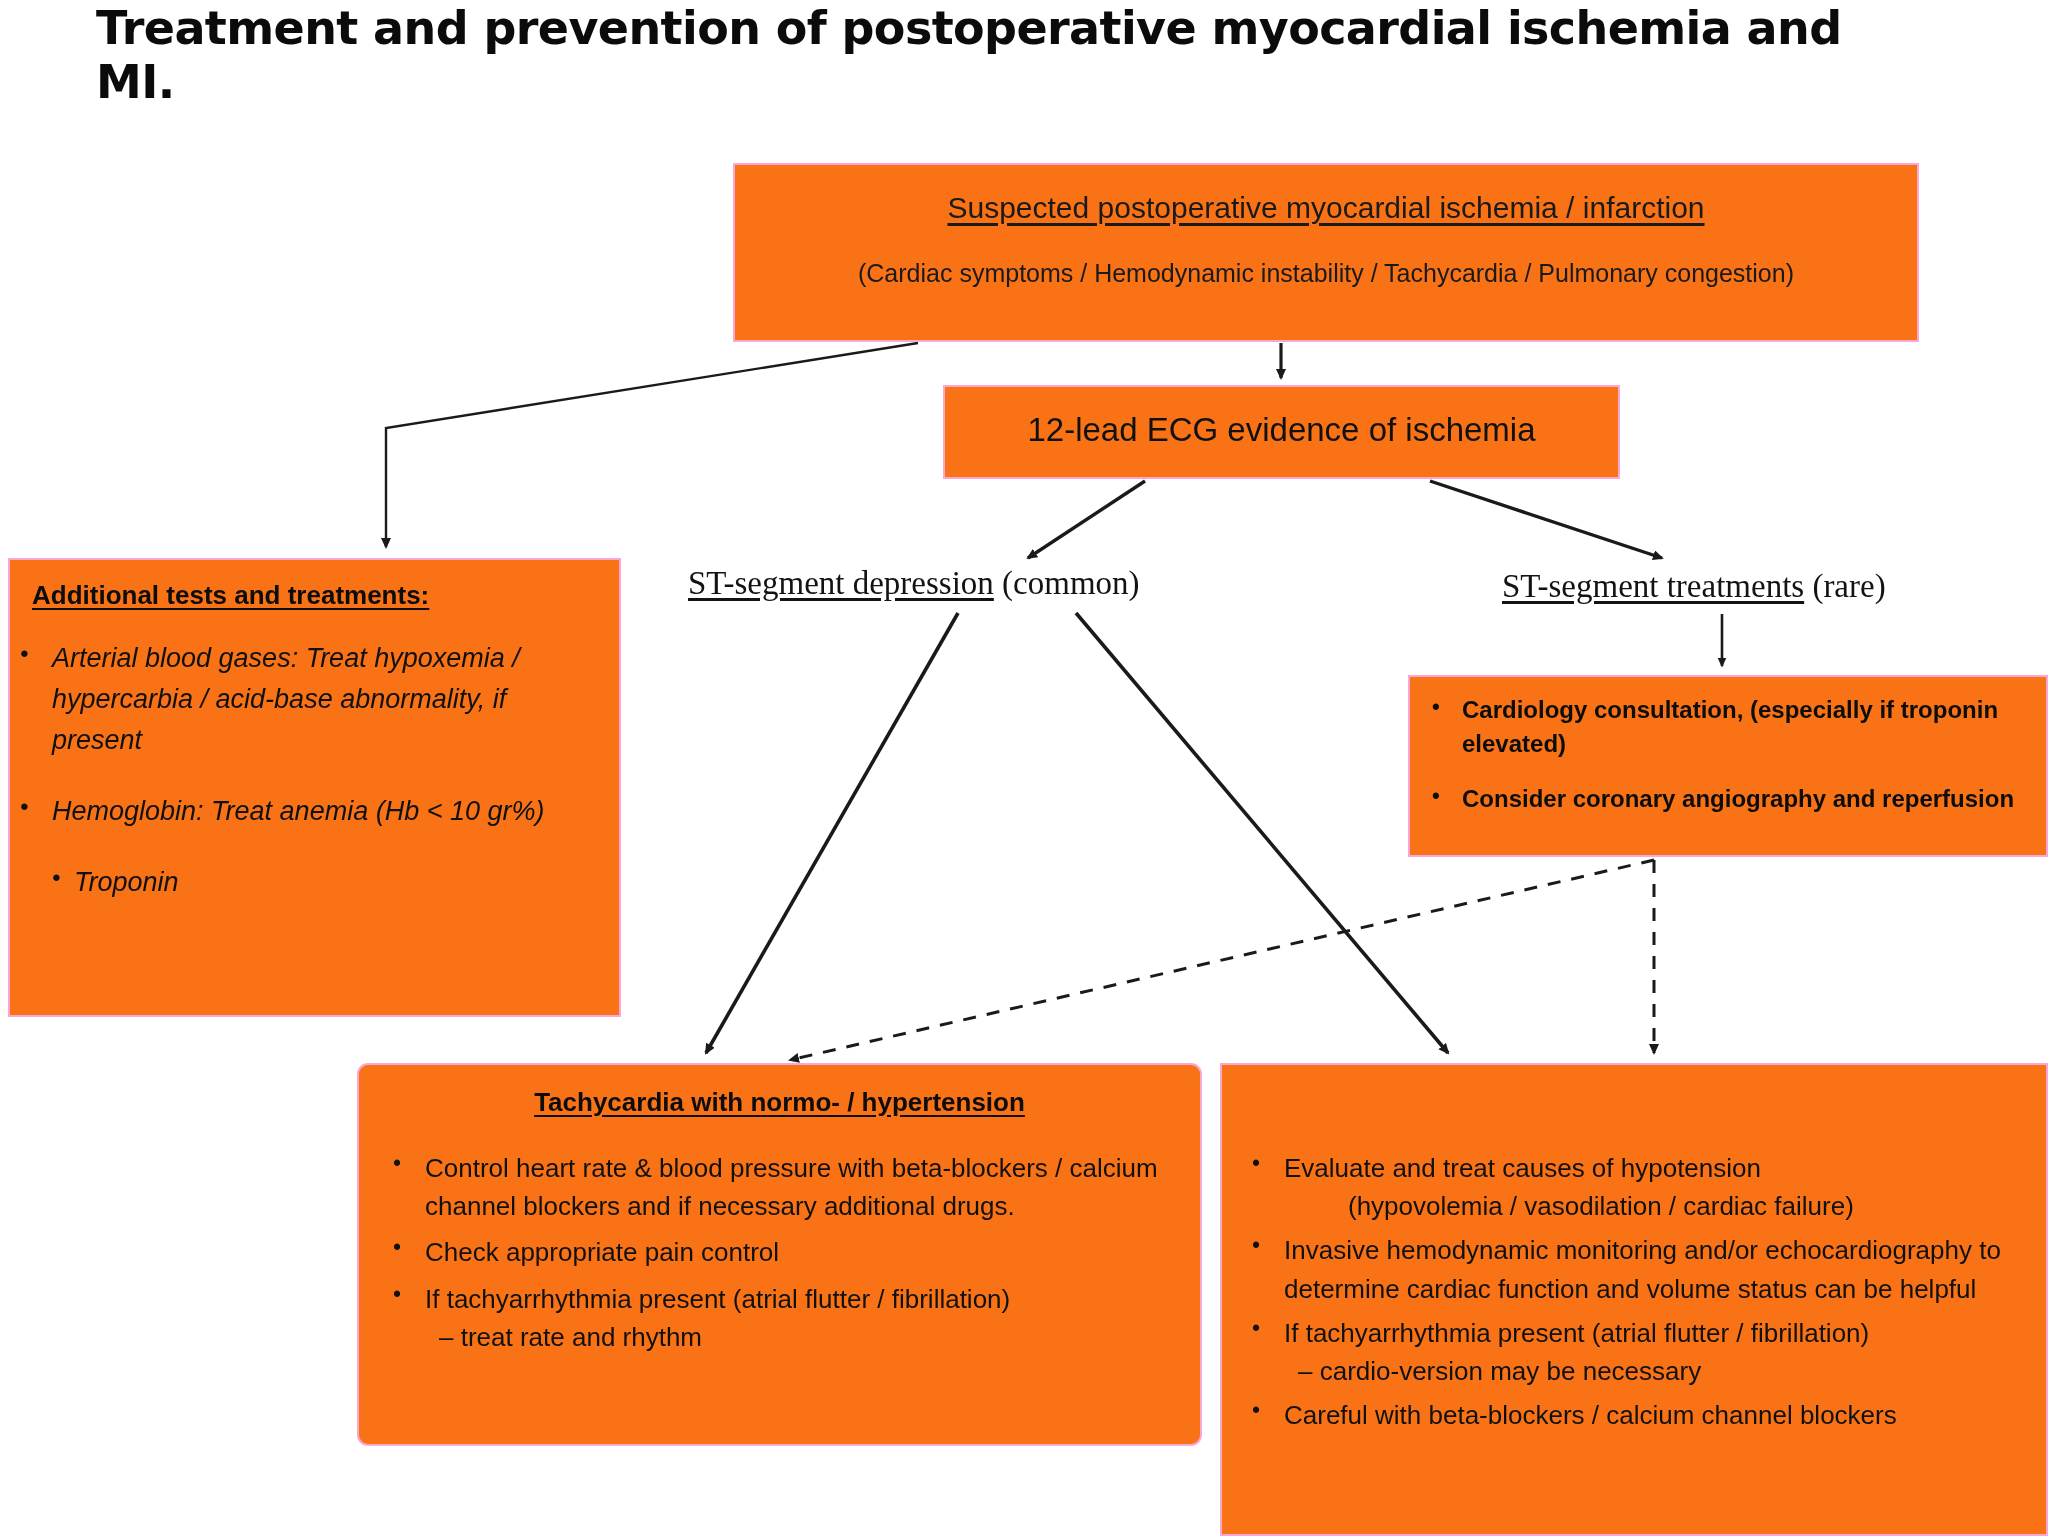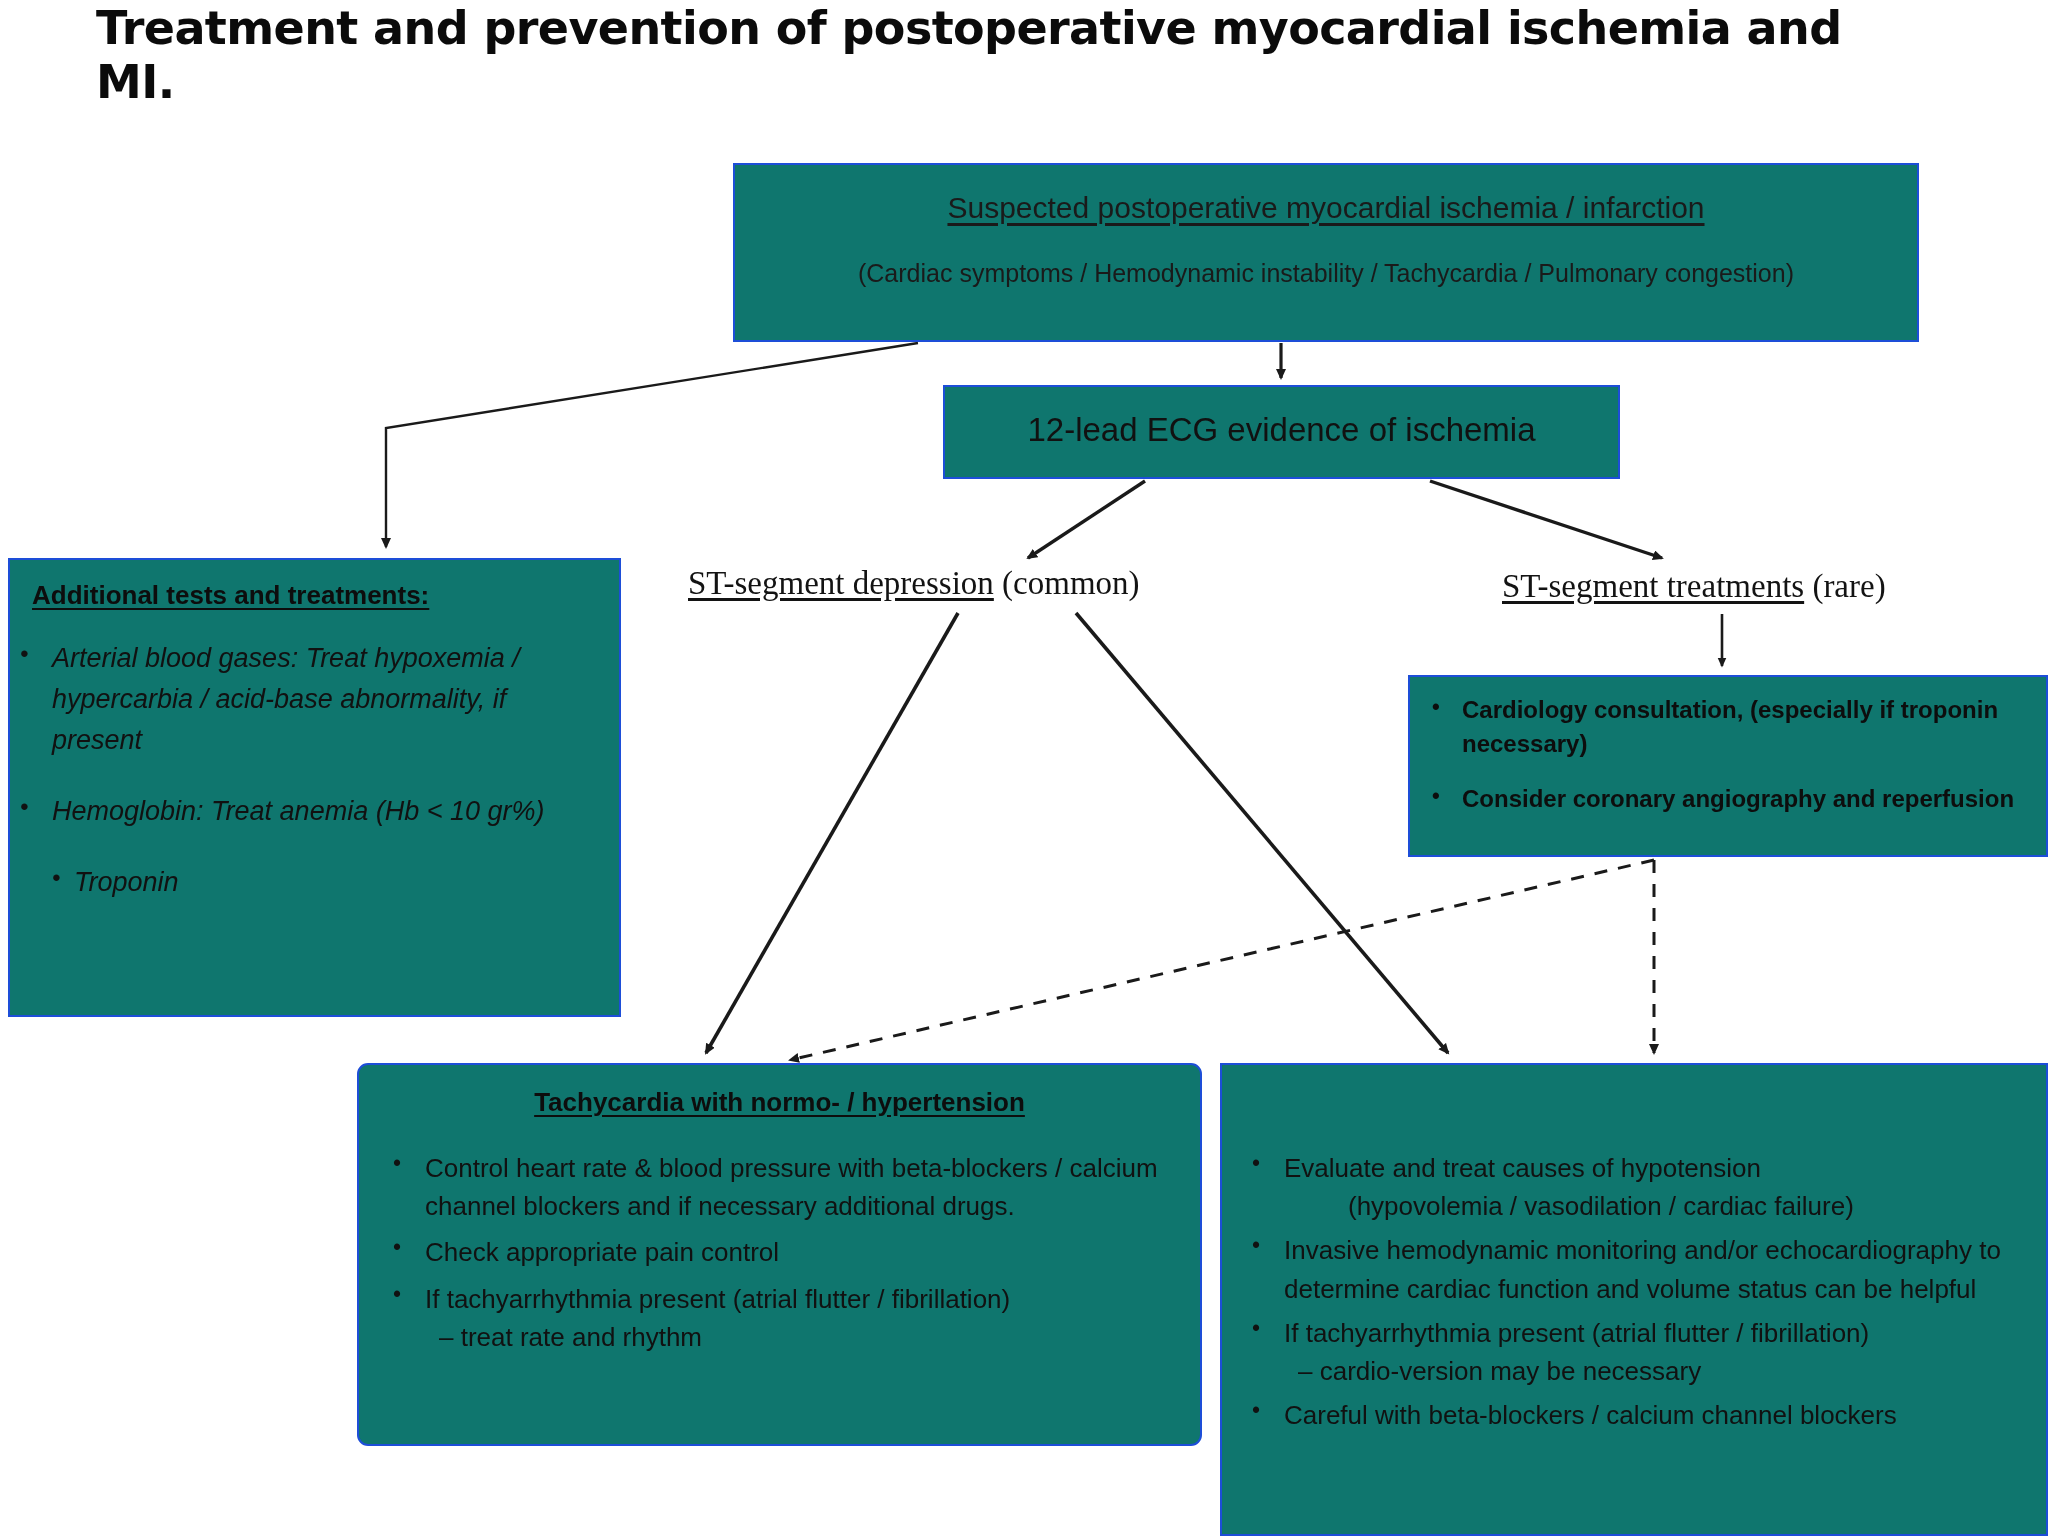--- a/index.html
+++ b/index.html
@@ -27,22 +27,22 @@
     font-weight: bold;
     font-size: 46px;
     line-height: 1.17;
     letter-spacing: -0.6px;
     color: #0b0b0b;
   }
 
   
   .box {
     position: absolute;
-    background: #0f766e;
-    border: 2px solid #1d4ed8;
+    background: #f97316;
+    border: 2px solid #f9a8d4;
     box-sizing: border-box;
   }
 
   
   #box-root { left: 733px; top: 163px; width: 1186px; height: 179px; }
   #root-line1 {
     position: absolute; left: 0; right: 0; top: 26px;
     text-align: center; font-size: 30px; color: #1a1a1a;
     text-decoration: underline; text-underline-offset: 5px;
   }
@@ -215,21 +215,21 @@
     <div id="tests-title">Additional tests and treatments:</div>
     <ul>
       <li>Arterial blood gases:  Treat hypoxemia / hypercarbia / acid-base abnormality, if present</li>
       <li>Hemoglobin:  Treat anemia (Hb &lt; 10 gr%)</li>
       <li class="tight">Troponin</li>
     </ul>
   </div>
 
   <div class="box" id="box-cardio">
     <ul>
-      <li>Cardiology consultation,  (especially if troponin necessary)</li>
+      <li>Cardiology consultation,  (especially if troponin elevated)</li>
       <li>Consider coronary angiography and reperfusion</li>
     </ul>
   </div>
 
   <div class="box" id="box-normo">
     <div class="bottom-title">Tachycardia with normo- / hypertension</div>
     <ul class="bottom-list">
       <li>Control heart rate &amp; blood pressure with beta-blockers / calcium channel blockers and if necessary additional drugs.</li>
       <li>Check appropriate pain control</li>
       <li>

